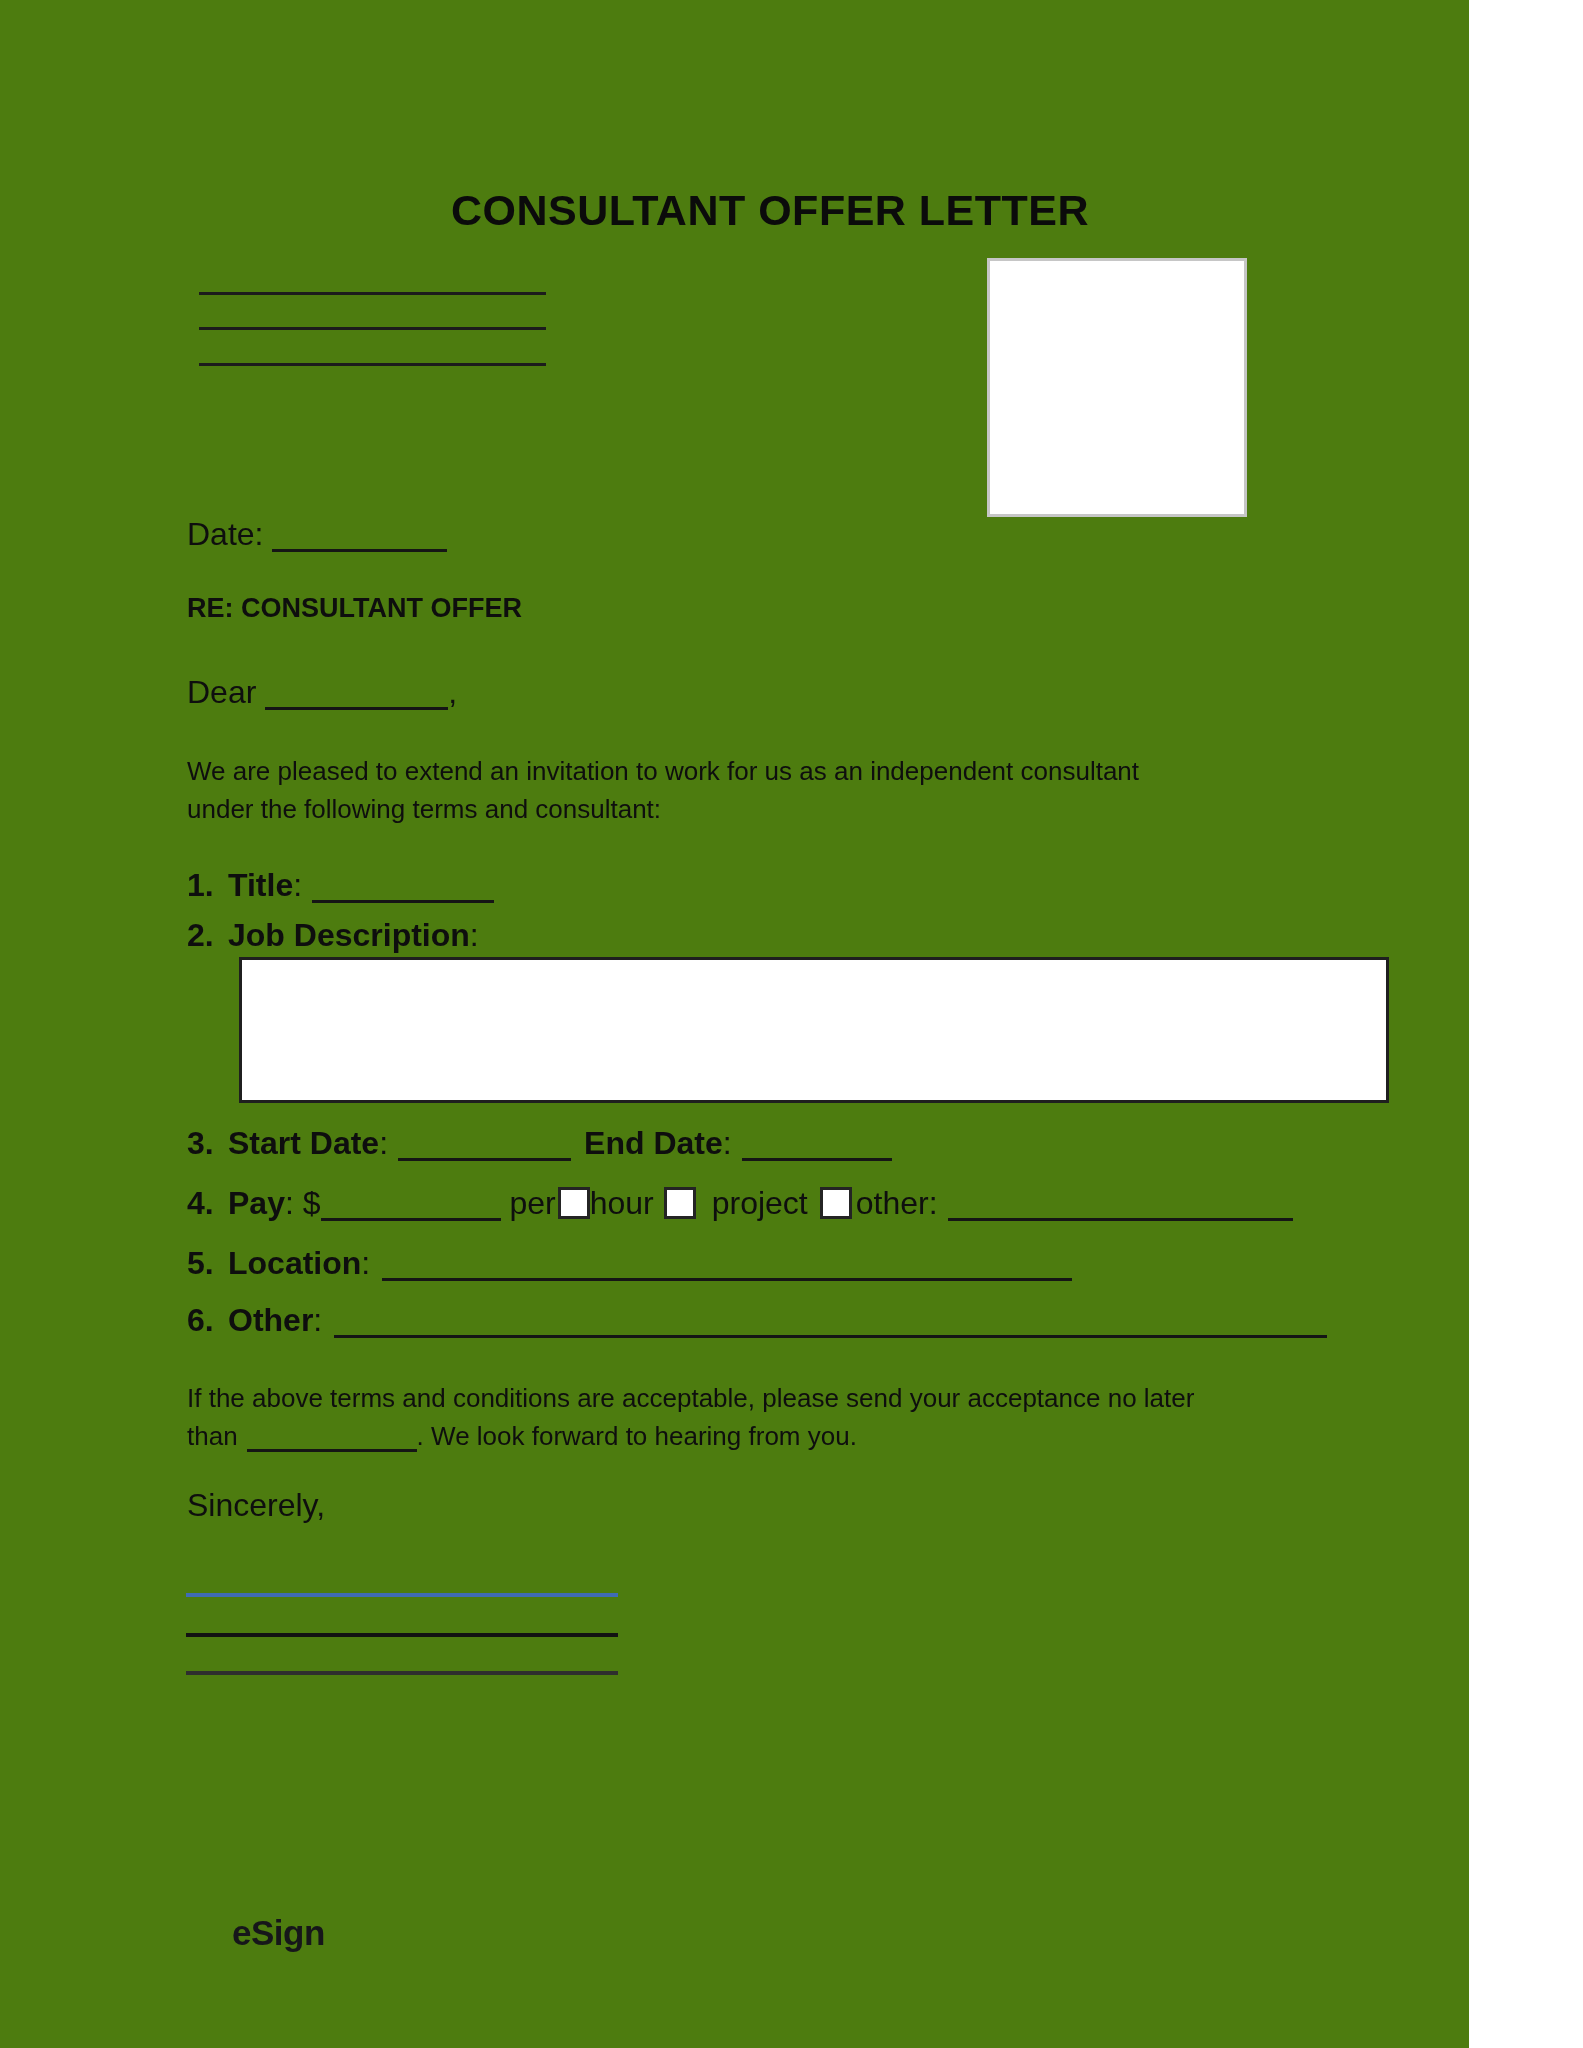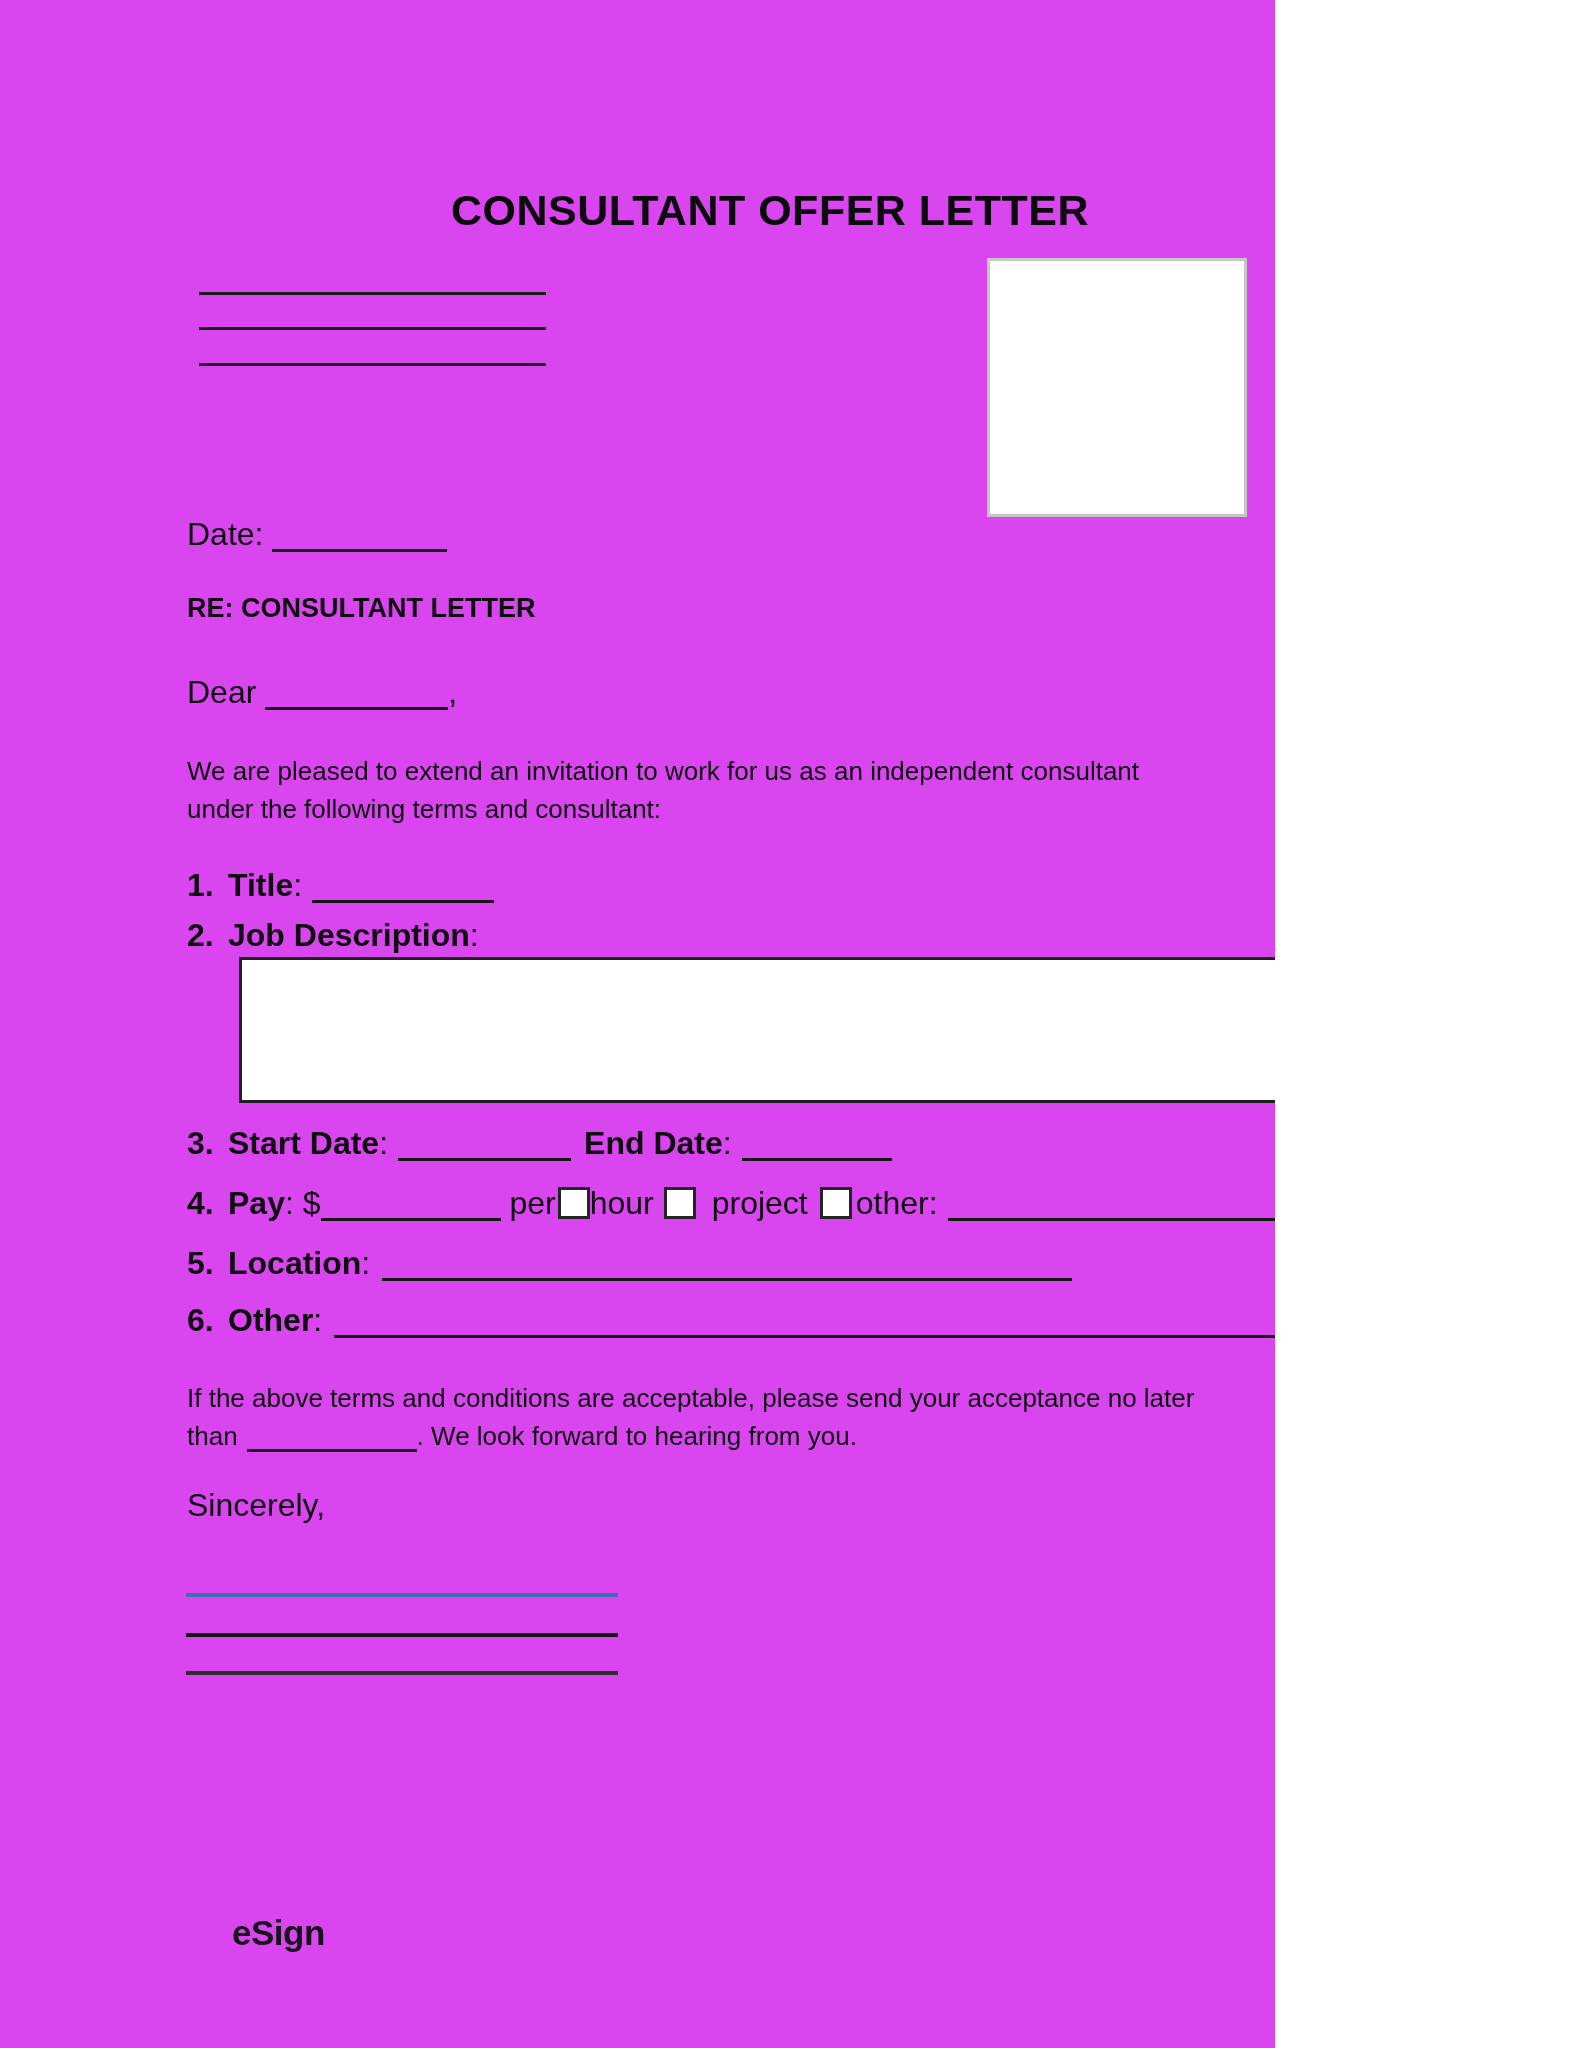--- a/index.html
+++ b/index.html
@@ -1,19 +1,19 @@
 <!DOCTYPE html>
 <html><head>
 <meta charset="utf-8">
 <style>
   html,body{margin:0;padding:0;background:#ffffff;}
   #page{
     position:relative;
-    width:1275px;height:2048px;
-    background:#d946ef;
+    width:1469px;height:2048px;
+    background:#4d7c0f;
     font-family:"Liberation Sans","DejaVu Sans",sans-serif;
     color:#0e0e0e;
     overflow:hidden;
   }
   .abs{position:absolute;}
   .doc-title{
     left:0;width:1540px;top:186px;
     text-align:center;
     font-size:43px;font-weight:700;letter-spacing:0.5px;
     color:#0b0b0b;
@@ -60,21 +60,21 @@
   <div class="abs hline hdr-line" style="top:292px;"></div>
   <div class="abs hline hdr-line" style="top:327px;"></div>
   <div class="abs hline hdr-line" style="top:363px;"></div>
 
   <div class="abs logo-box"></div>
 
   <div class="abs row" style="left:187px;top:515px;">
     <span>Date:</span><span class="blank" style="width:175px;margin-left:9px;"></span>
   </div>
 
-  <div class="abs row b" style="left:187px;top:589px;font-size:27px;">RE: CONSULTANT LETTER</div>
+  <div class="abs row b" style="left:187px;top:589px;font-size:27px;">RE: CONSULTANT OFFER</div>
 
   <div class="abs row" style="left:187px;top:673px;">
     <span>Dear</span><span class="blank" style="width:183px;margin-left:9px;"></span><span>,</span>
   </div>
 
   <div class="abs para" style="left:187px;top:752px;">
     <div>We are pleased to extend an invitation to work for us as an independent consultant</div>
     <div>under the following terms and consultant:</div>
   </div>
 

